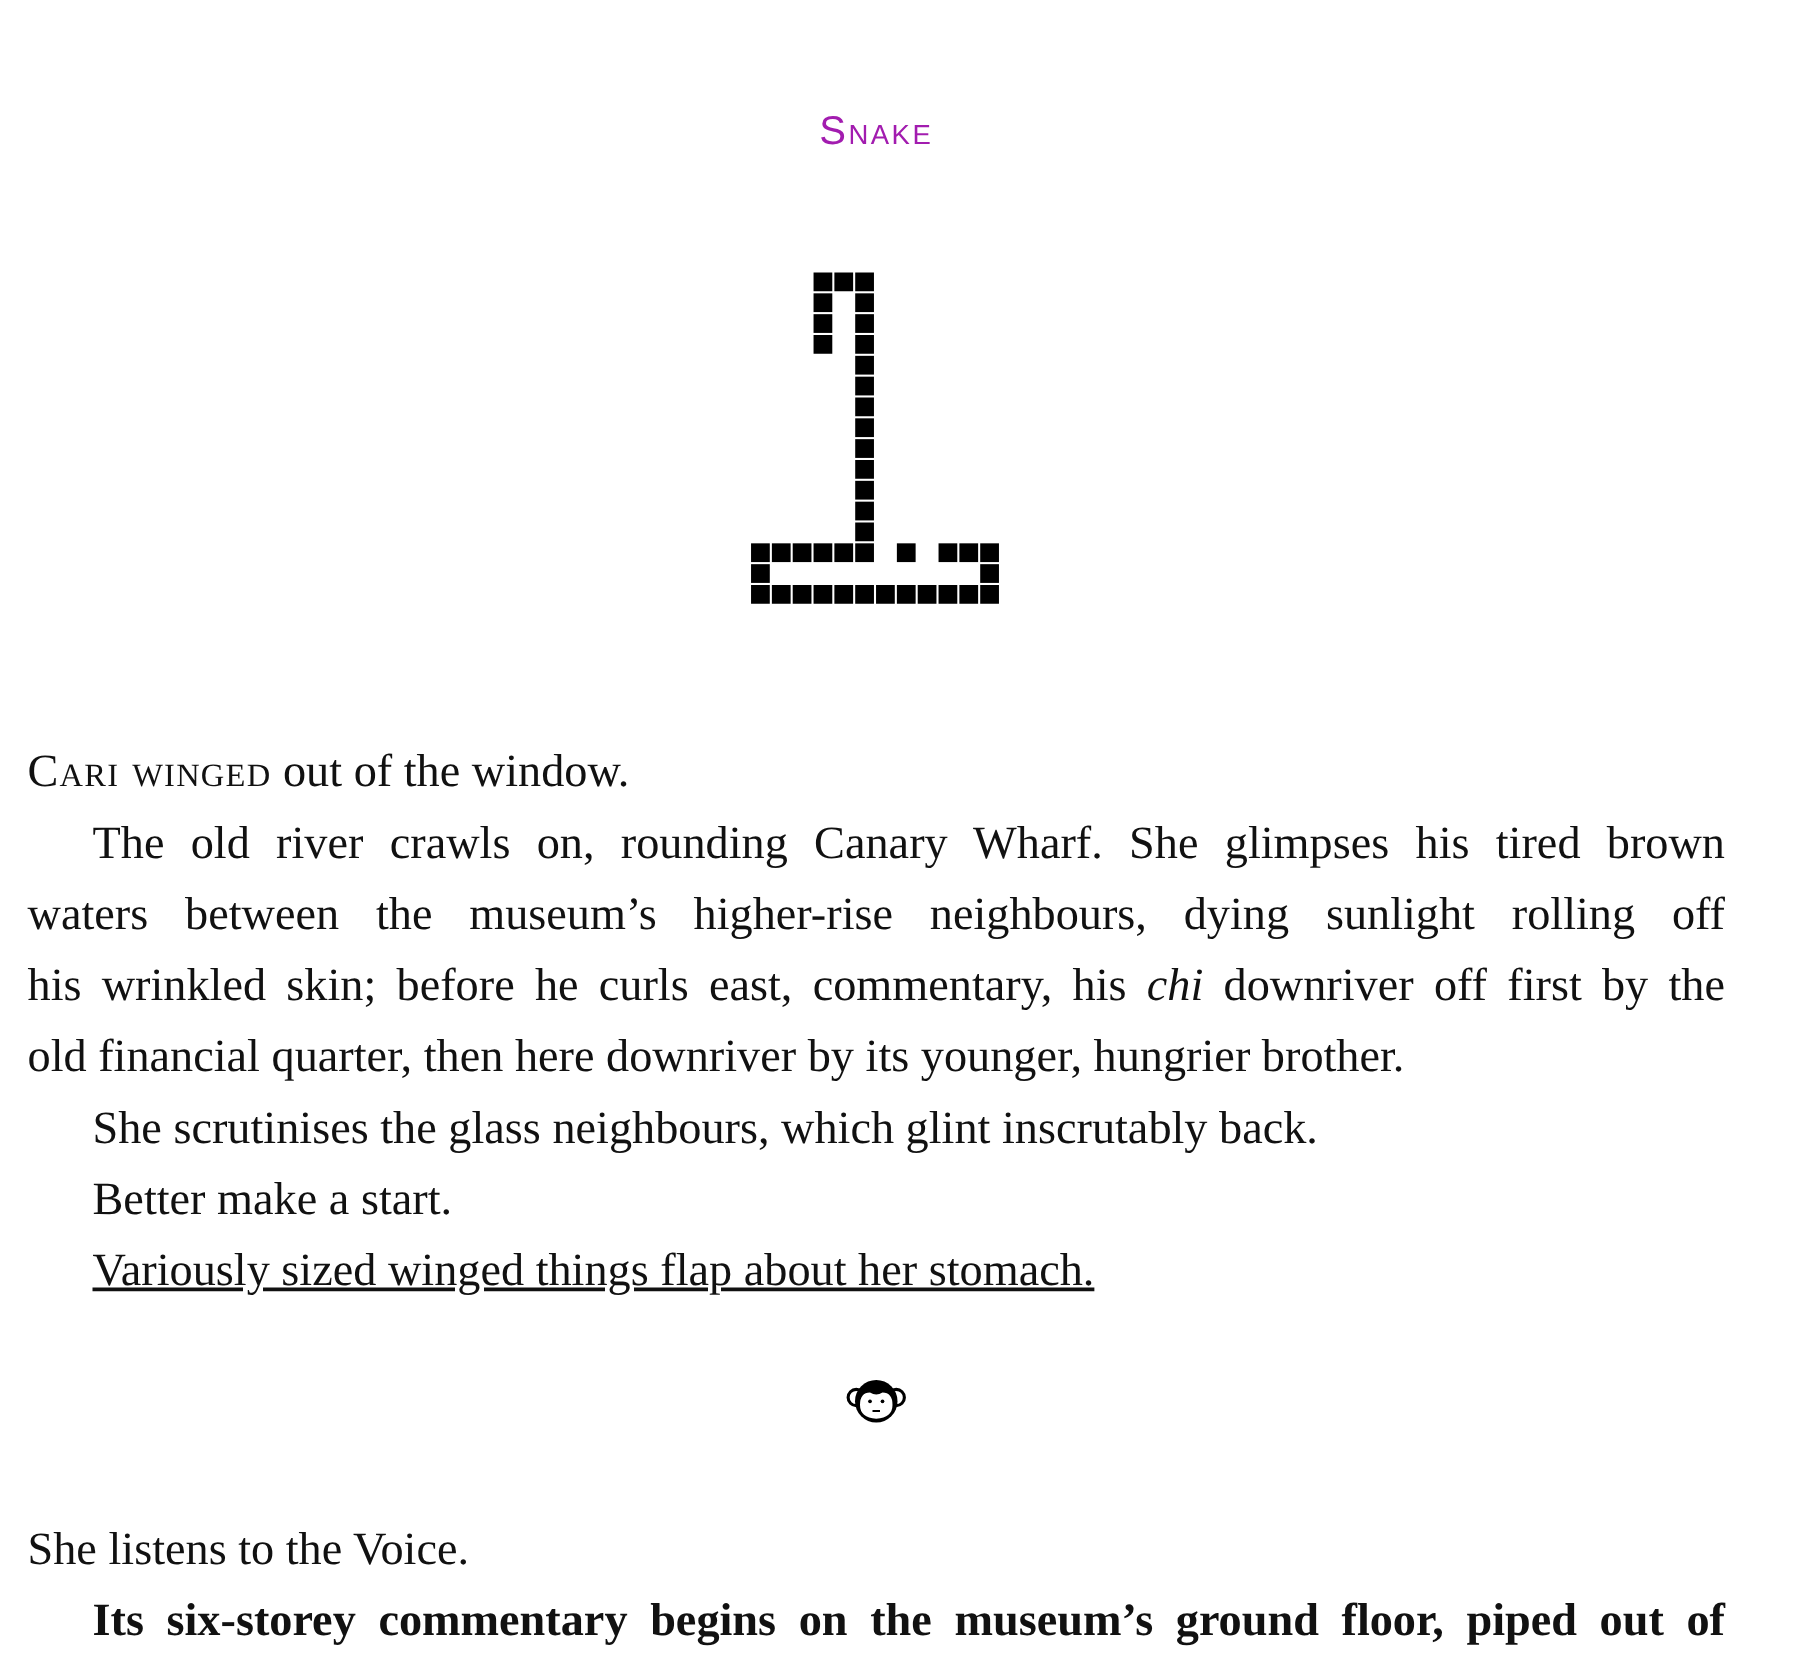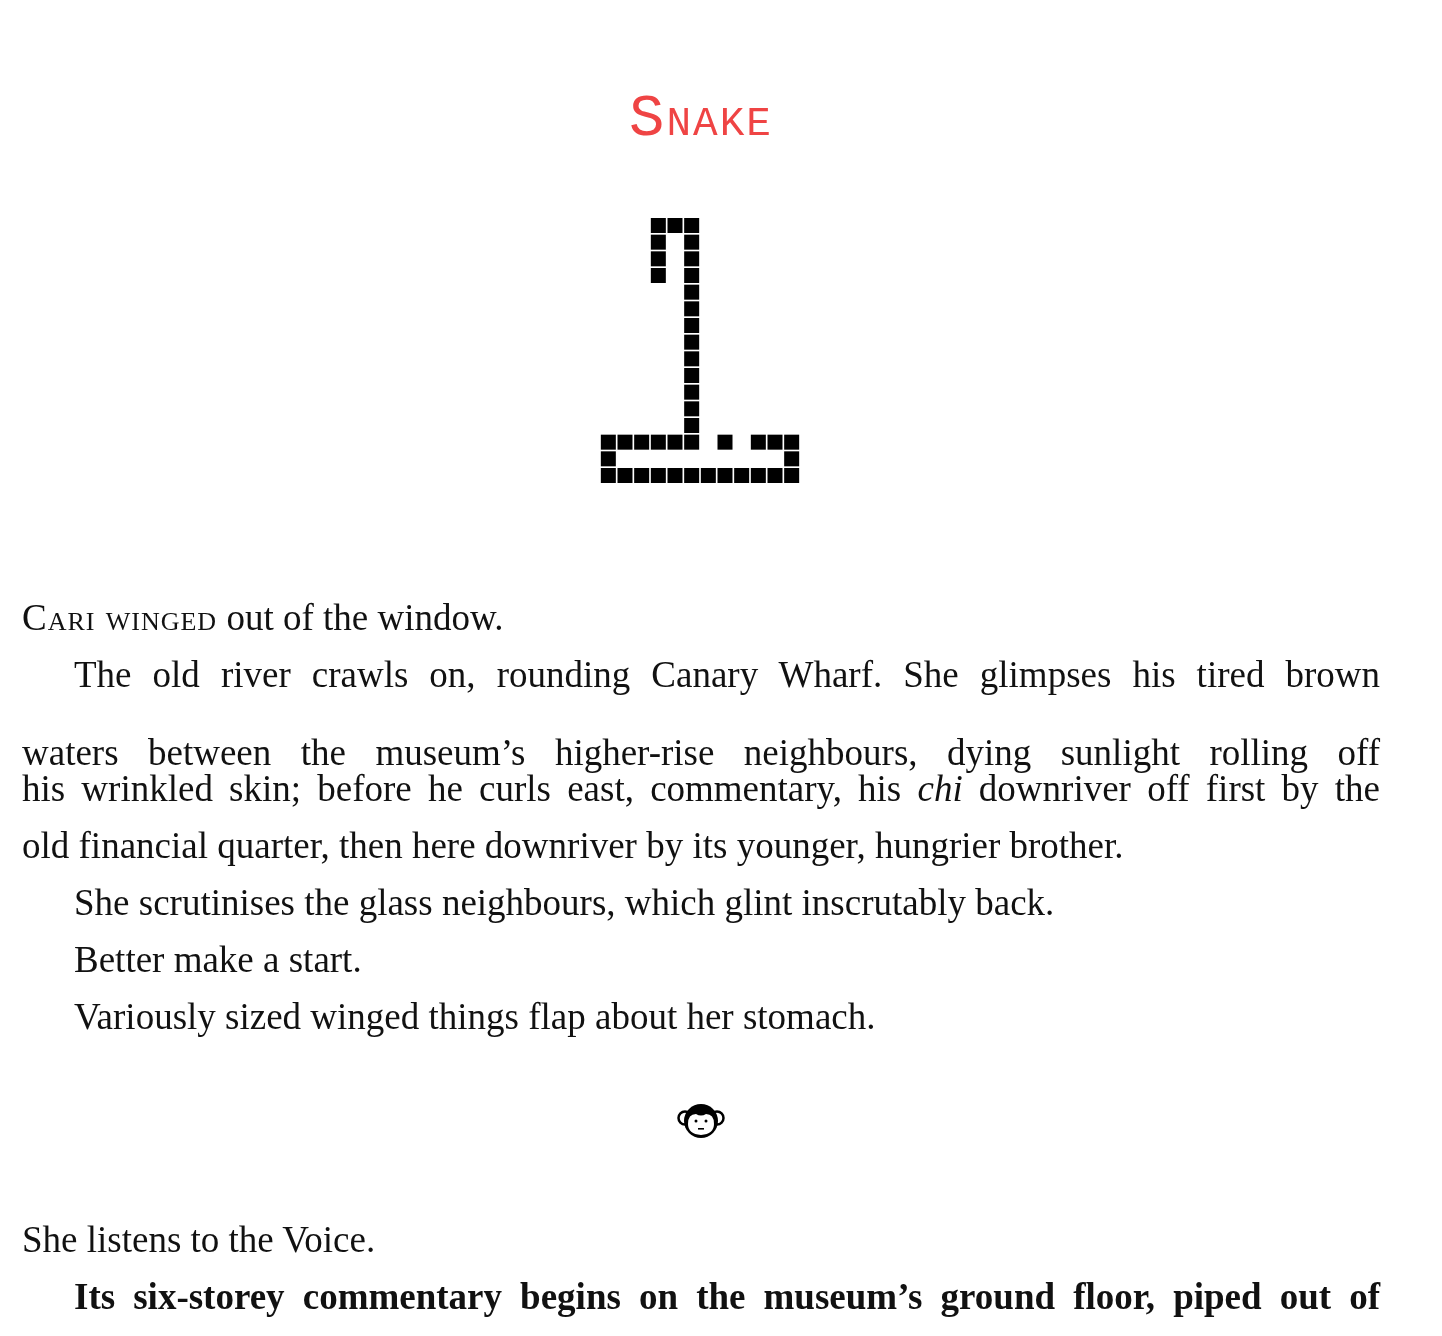--- a/index.html
+++ b/index.html
@@ -1,20 +1,20 @@
 <!DOCTYPE html>
 <html><head>
 <meta charset="utf-8">
 <style>
   html, body { margin: 0; padding: 0; background: #ffffff; }
   body { width: 1442px; height: 1336px; position: relative; overflow: hidden;
          font-family: "DejaVu Serif", "Liberation Serif", serif; color: #111; }
   .chapter-title { position: absolute; top: 86px; left: 0; width: 1402px; text-align: center;
-         font-family: Liberation Mono, monospace; font-size: 59px; font-variant: small-caps;
-         letter-spacing: 2px; color: #ef4444; }
+         font-family: Liberation Sans, sans-serif; font-size: 32px; font-variant: small-caps;
+         letter-spacing: 2px; color: #a21caf; }
   .snake { position: absolute; left: 600px; top: 217px; width: 200px; height: 267px; }
   .line { position: absolute; left: 22px; font-family: "Liberation Serif", serif; font-size: 37px;
           white-space: nowrap; line-height: 40px; }
   .justify { width: 1358px; text-align: justify; text-align-last: justify; }
   .indent { left: 74px; }
   .indent.justify { width: 1306px; }
   .sc { font-variant: small-caps; letter-spacing: 1px; }
   .ornament { position: absolute; left: 676px; top: 1100px; width: 50px; height: 42px; }
 </style>
 </head>
@@ -65,27 +65,27 @@
       <rect x="8.05" y="15.05" width="0.9" height="0.9"></rect>
       <rect x="9.05" y="15.05" width="0.9" height="0.9"></rect>
       <rect x="10.05" y="15.05" width="0.9" height="0.9"></rect>
       <rect x="11.05" y="15.05" width="0.9" height="0.9"></rect>
     </g>
 </svg>
 
 <div class="line" style="top:598px;"><span class="sc">Cari winged</span><span> out of the window.</span></div>
 
 <div class="line indent justify" style="top:655px;">The old river crawls on, rounding Canary Wharf. She glimpses his tired brown</div>
-<div class="line justify" style="top:712px;margin-top:21px;">waters between the museum’s higher-rise neighbours, dying sunlight rolling off</div>
+<div class="line justify" style="top:712px;">waters between the museum’s higher-rise neighbours, dying sunlight rolling off</div>
 <div class="line justify" style="top:769px;"><span>his wrinkled skin; before he curls east, commentary, his </span><i>chi</i><span> downriver off first by the</span></div>
 <div class="line" style="top:826px;">old financial quarter, then here downriver by its younger, hungrier brother.</div>
 
 <div class="line indent" style="top:883px;">She scrutinises the glass neighbours, which glint inscrutably back.</div>
 <div class="line indent" style="top:940px; ">Better make a start.</div>
-<div class="line indent" style="top:997px;">Variously sized winged things flap about her stomach.</div>
+<div class="line indent" style="top:997px;text-decoration:underline;">Variously sized winged things flap about her stomach.</div>
 
 <svg class="ornament" viewBox="0 0 50 42" xmlns="http://www.w3.org/2000/svg">
   <circle cx="9" cy="18" r="6.5" fill="none" stroke="#000" stroke-width="2.5"></circle>
   <circle cx="41" cy="18" r="6.5" fill="none" stroke="#000" stroke-width="2.5"></circle>
   <circle cx="25" cy="21" r="17" fill="#000"></circle>
   <path d="M12 24 Q12 14 20 14 Q25 17 30 14 Q38 14 38 24 Q38 34 25 35 Q12 34 12 24 Z" fill="#fff"></path>
   <circle cx="20" cy="21" r="1.5" fill="#000"></circle>
   <circle cx="30" cy="21" r="1.5" fill="#000"></circle>
   <rect x="22" y="28" width="6" height="1.6" fill="#000"></rect>
 </svg>

